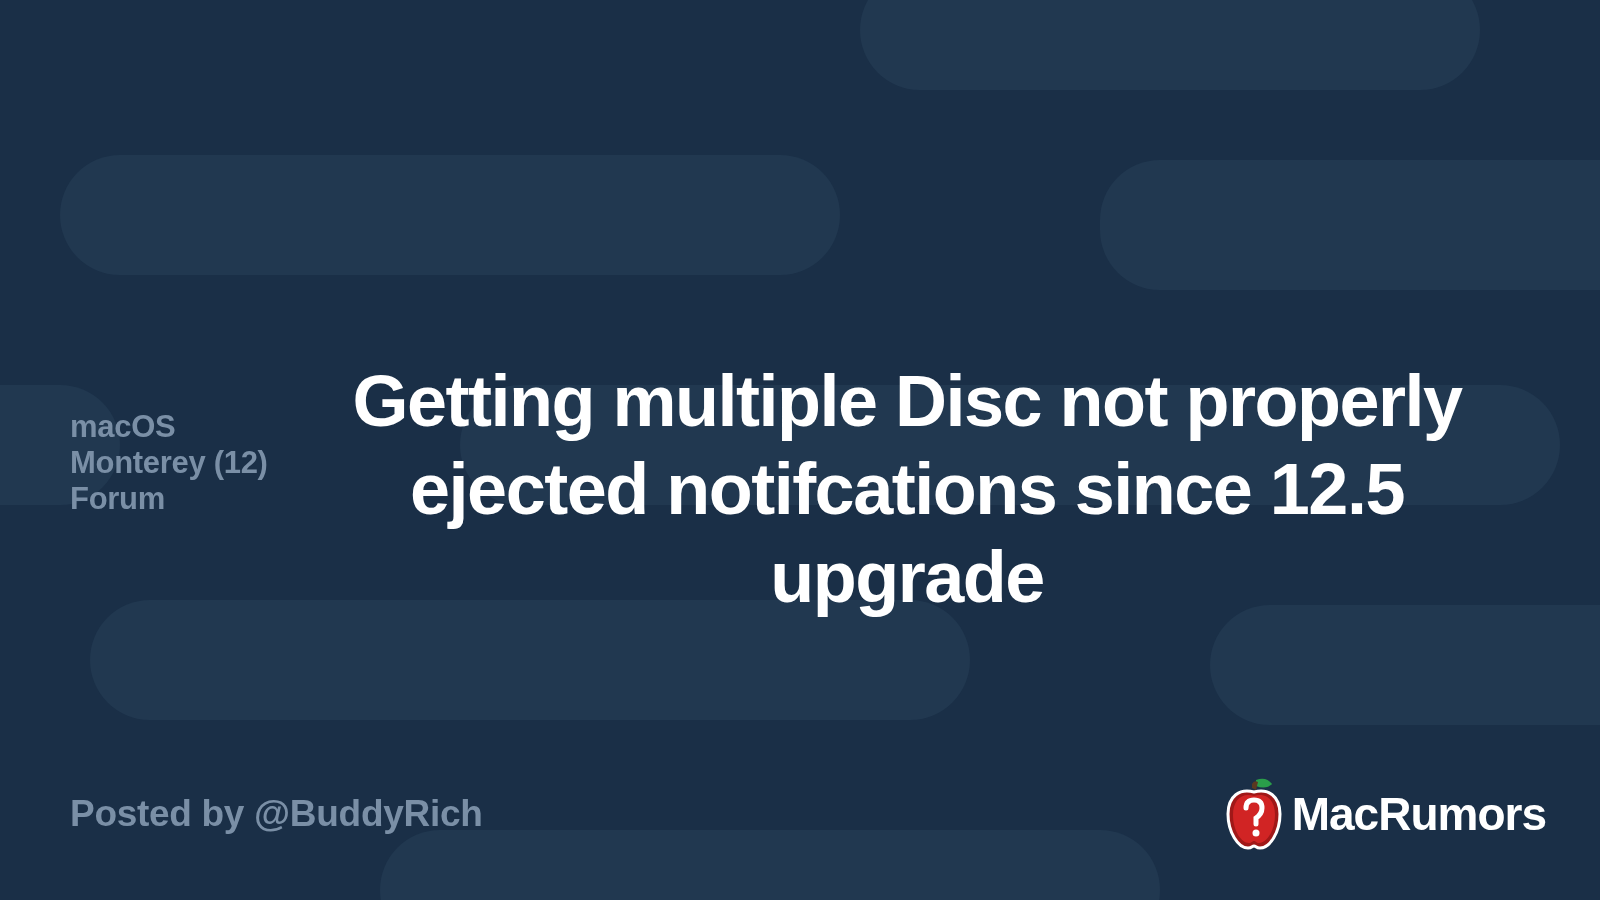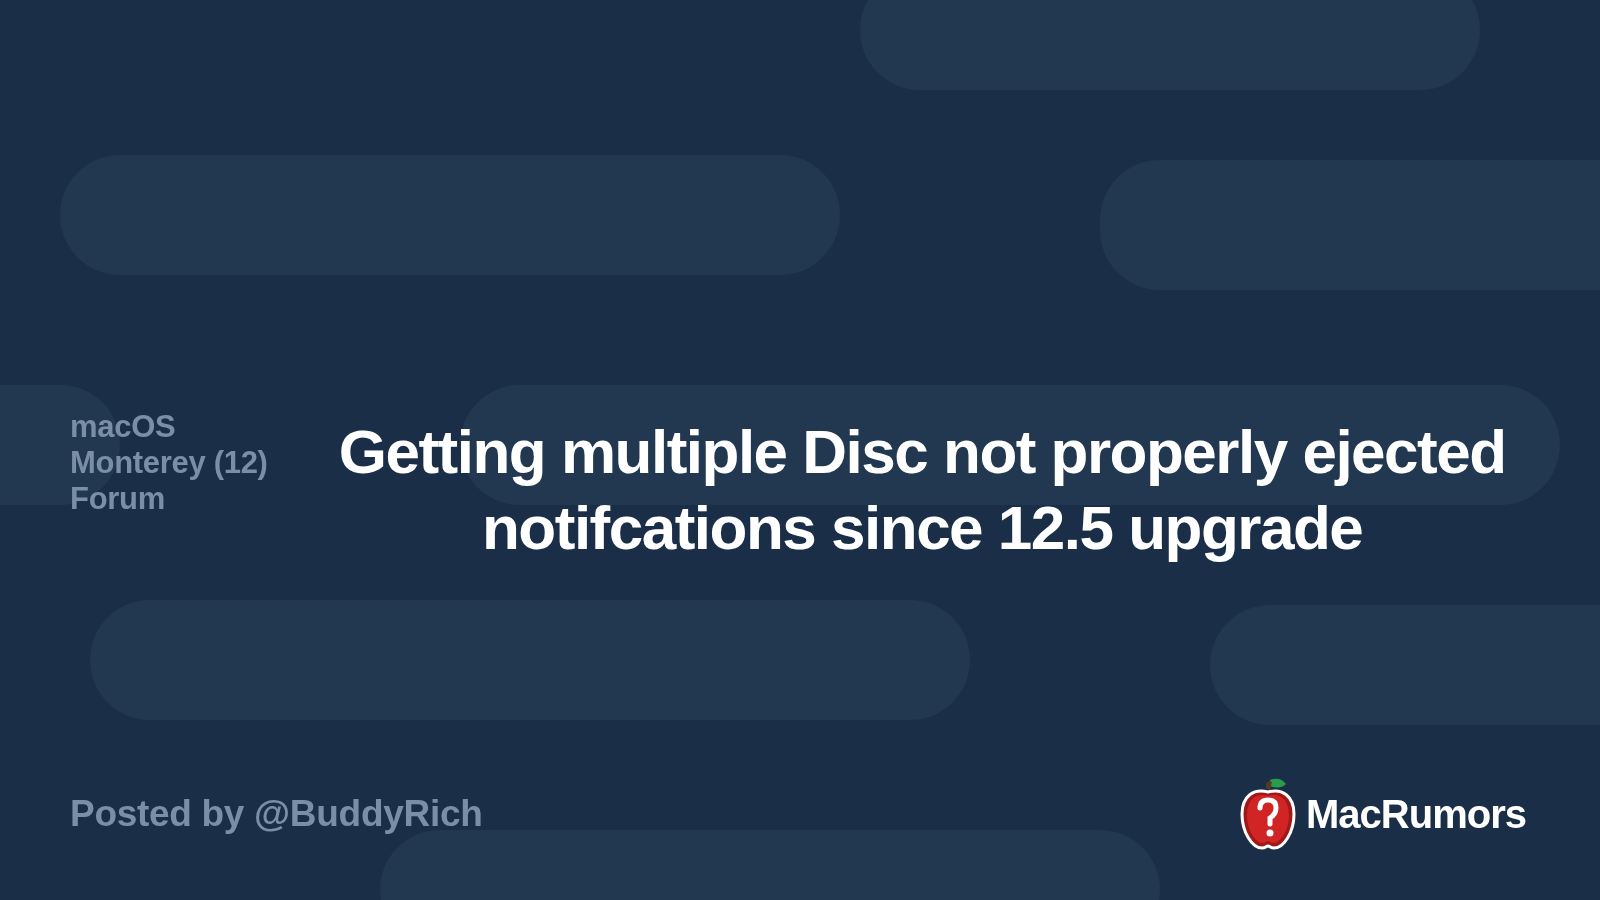--- a/index.html
+++ b/index.html
@@ -93,55 +93,55 @@
     
     .forum-name {
       color: #7a8fa6;
       font-size: 31px;
       font-weight: 600;
       letter-spacing: -0.3px;
     }
     
     .title {
       color: #ffffff;
-      font-size: 62px;
+      font-size: 72px;
       font-weight: 700;
       text-align: center;
       line-height: 1.22;
       letter-spacing: -1.5px;
       margin-top: 55px;
       max-width: 1280px;
     }
     
     .footer {
       position: absolute;
       bottom: 50px;
       left: 70px;
-      right: 74px;
+      right: 54px;
       display: flex;
       justify-content: space-between;
       align-items: center;
     }
     
     .posted-by {
       color: #7a8fa6;
       font-size: 37px;
       font-weight: 600;
       letter-spacing: -0.3px;
     }
     
     .logo {
       display: flex;
       align-items: center;
       gap: 6px;
     }
     
     .logo-text {
       color: #ffffff;
-      font-size: 40px;
+      font-size: 46px;
       font-weight: 700;
       letter-spacing: -1px;
     }
     
     .logo-icon {
       width: 64px;
       height: 72px;
       flex-shrink: 0;
     }
   </style>

